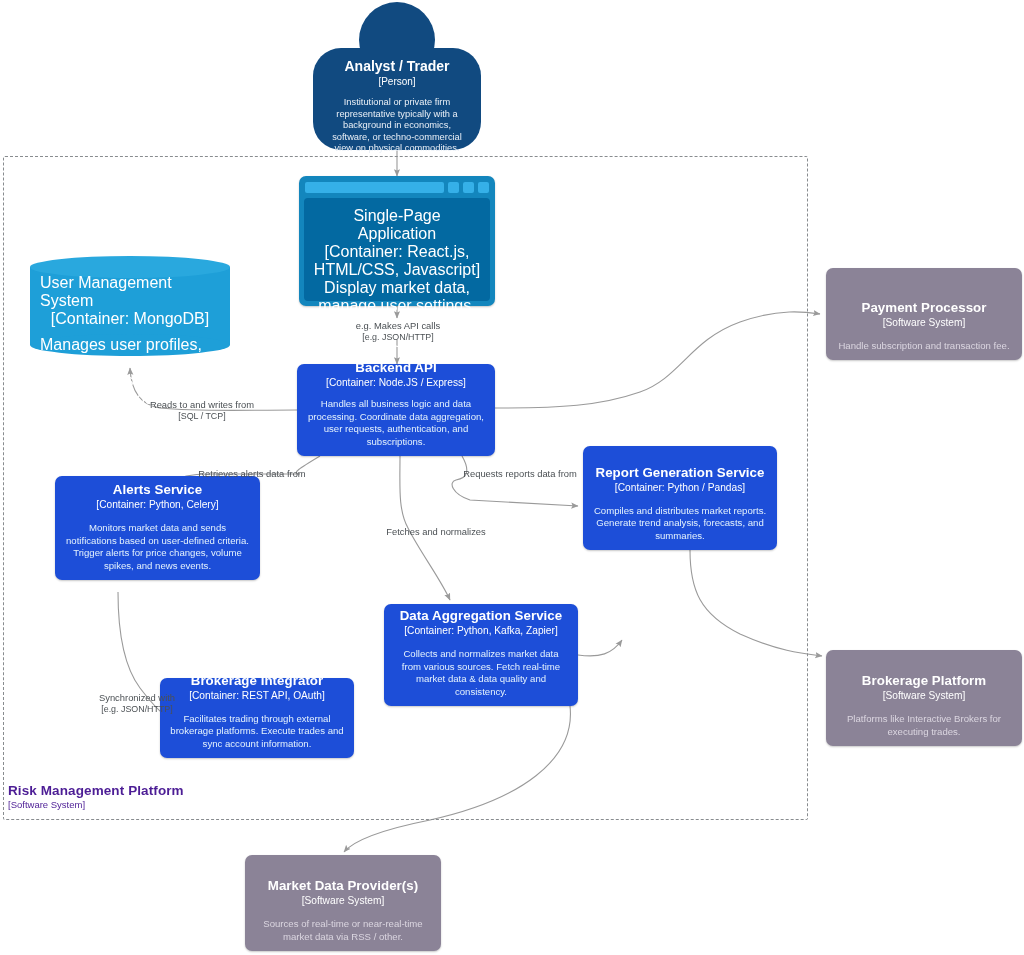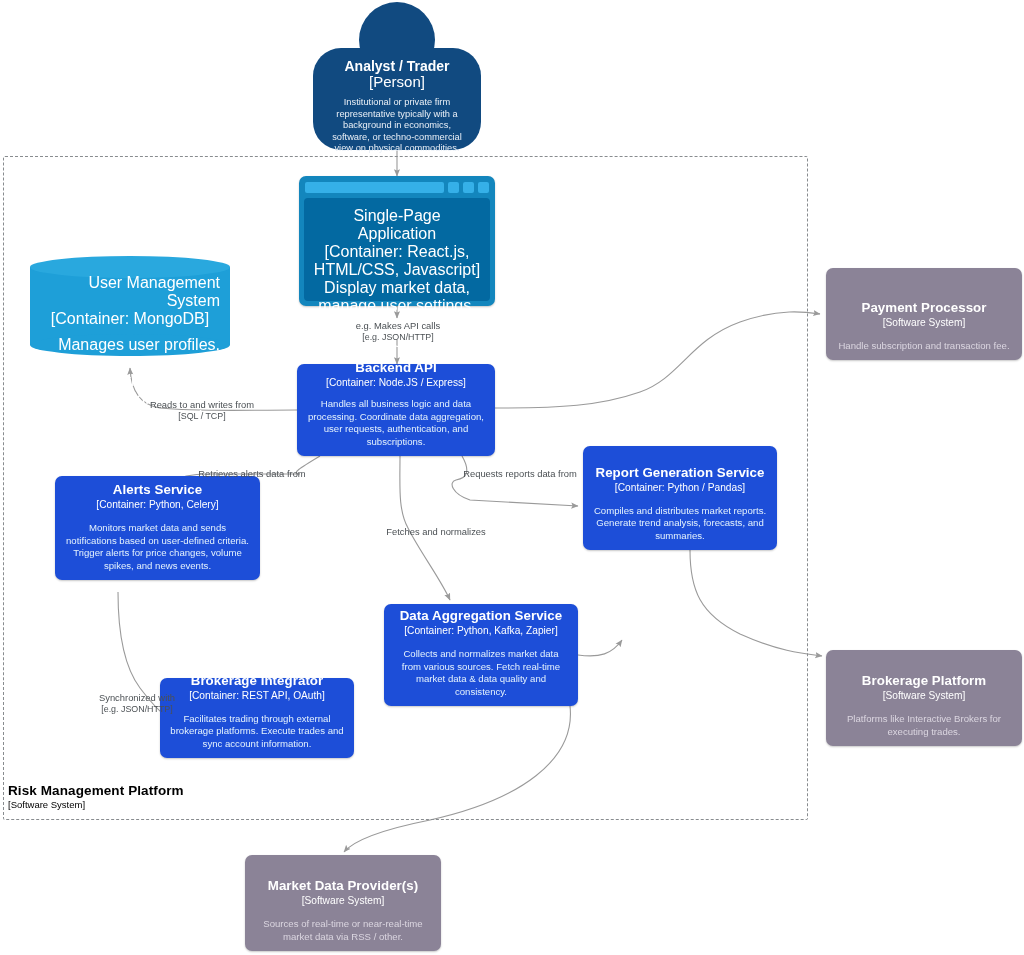--- a/index.html
+++ b/index.html
@@ -3,21 +3,21 @@
 <meta charset="utf-8">
 <style>
   html,body{margin:0;padding:0;background:#ffffff;}
   body{width:1024px;height:955px;position:relative;overflow:hidden;
        font-family:"Liberation Sans","DejaVu Sans",sans-serif;}
   #stage{position:absolute;left:0;top:0;width:1024px;height:955px;}
   svg.edges{position:absolute;left:0;top:0;width:1024px;height:955px;overflow:visible;}
 
   
   .boundary{position:absolute;border:1px dashed #888c8f;border-radius:2px;background:transparent;}
-  .boundary-label{position:absolute;color:#000000;}
+  .boundary-label{position:absolute;color:#4c1d95;}
   .boundary-label .bl-title{font-size:13.5px;font-weight:bold;line-height:16px;letter-spacing:.1px;}
   .boundary-label .bl-sub{font-size:9.5px;line-height:12px;}
 
   
   .node{position:absolute;box-sizing:border-box;color:#ffffff;text-align:center;
         display:flex;flex-direction:column;align-items:center;justify-content:flex-end;
         padding:10px 9px 8px 9px;}
   .node .n-title{font-size:13.3px;font-weight:bold;line-height:16px;letter-spacing:.05px;}
   .node .n-tech{font-size:10.2px;line-height:13px;margin-top:0px;}
   .node .n-desc{font-size:9.6px;line-height:12.4px;margin-top:11px;opacity:.97;}
@@ -31,33 +31,33 @@
 
   
   .person{position:absolute;}
   .person .head{position:absolute;left:50%;top:0;transform:translateX(-50%);
         width:76px;height:76px;border-radius:50%;background:#114a80;}
   .person .body{position:absolute;left:0;top:46px;width:100%;height:102px;
         border-radius:28px;background:#114a80;
         display:flex;flex-direction:column;align-items:center;justify-content:flex-start;
         padding:10px 12px 8px 12px;box-sizing:border-box;color:#fff;text-align:center;}
   .person .p-title{font-size:14px;font-weight:bold;line-height:17px;}
-  .person .p-tech{font-size:15px;line-height:13px;}
+  .person .p-tech{font-size:10px;line-height:13px;}
   .person .p-desc{font-size:9.3px;line-height:11.6px;margin-top:9px;color:#e9eff6;}
 
   
   .cylinder{position:absolute;}
   .cylinder .cyl-body{position:absolute;left:0;top:11px;width:100%;height:calc(100% - 22px);
         background:#1e9fd8;}
   .cylinder .cyl-top{position:absolute;left:0;top:0;width:100%;height:22px;
         border-radius:50%/50%;background:#29a8de;}
   .cylinder .cyl-bot{position:absolute;left:0;bottom:0;width:100%;height:22px;
         border-radius:50%/50%;background:#1e9fd8;}
   .cylinder .cyl-txt{position:absolute;left:0;top:0;width:100%;height:100%;
-        box-sizing:border-box;padding:18px 10px 8px 10px;color:#fff;text-align:right;
+        box-sizing:border-box;padding:18px 10px 8px 10px;color:#fff;text-align:left;
         display:flex;flex-direction:column;align-items:center;}
 
   
   .window{position:absolute;background:#1386bd;border-radius:7px;
         box-shadow:0 1px 2px rgba(0,0,0,.22);box-sizing:border-box;padding:5px;}
   .window .chrome{height:13px;display:flex;align-items:center;gap:4px;padding:0 1px;}
   .window .urlbar{flex:1;height:11px;background:#35b0e8;border-radius:2px;}
   .window .dot{width:11px;height:11px;background:#35b0e8;border-radius:2px;}
   .window .pane{position:absolute;left:5px;right:5px;top:22px;bottom:5px;
         background:#0369a1;border-radius:4px;color:#fff;text-align:center;

